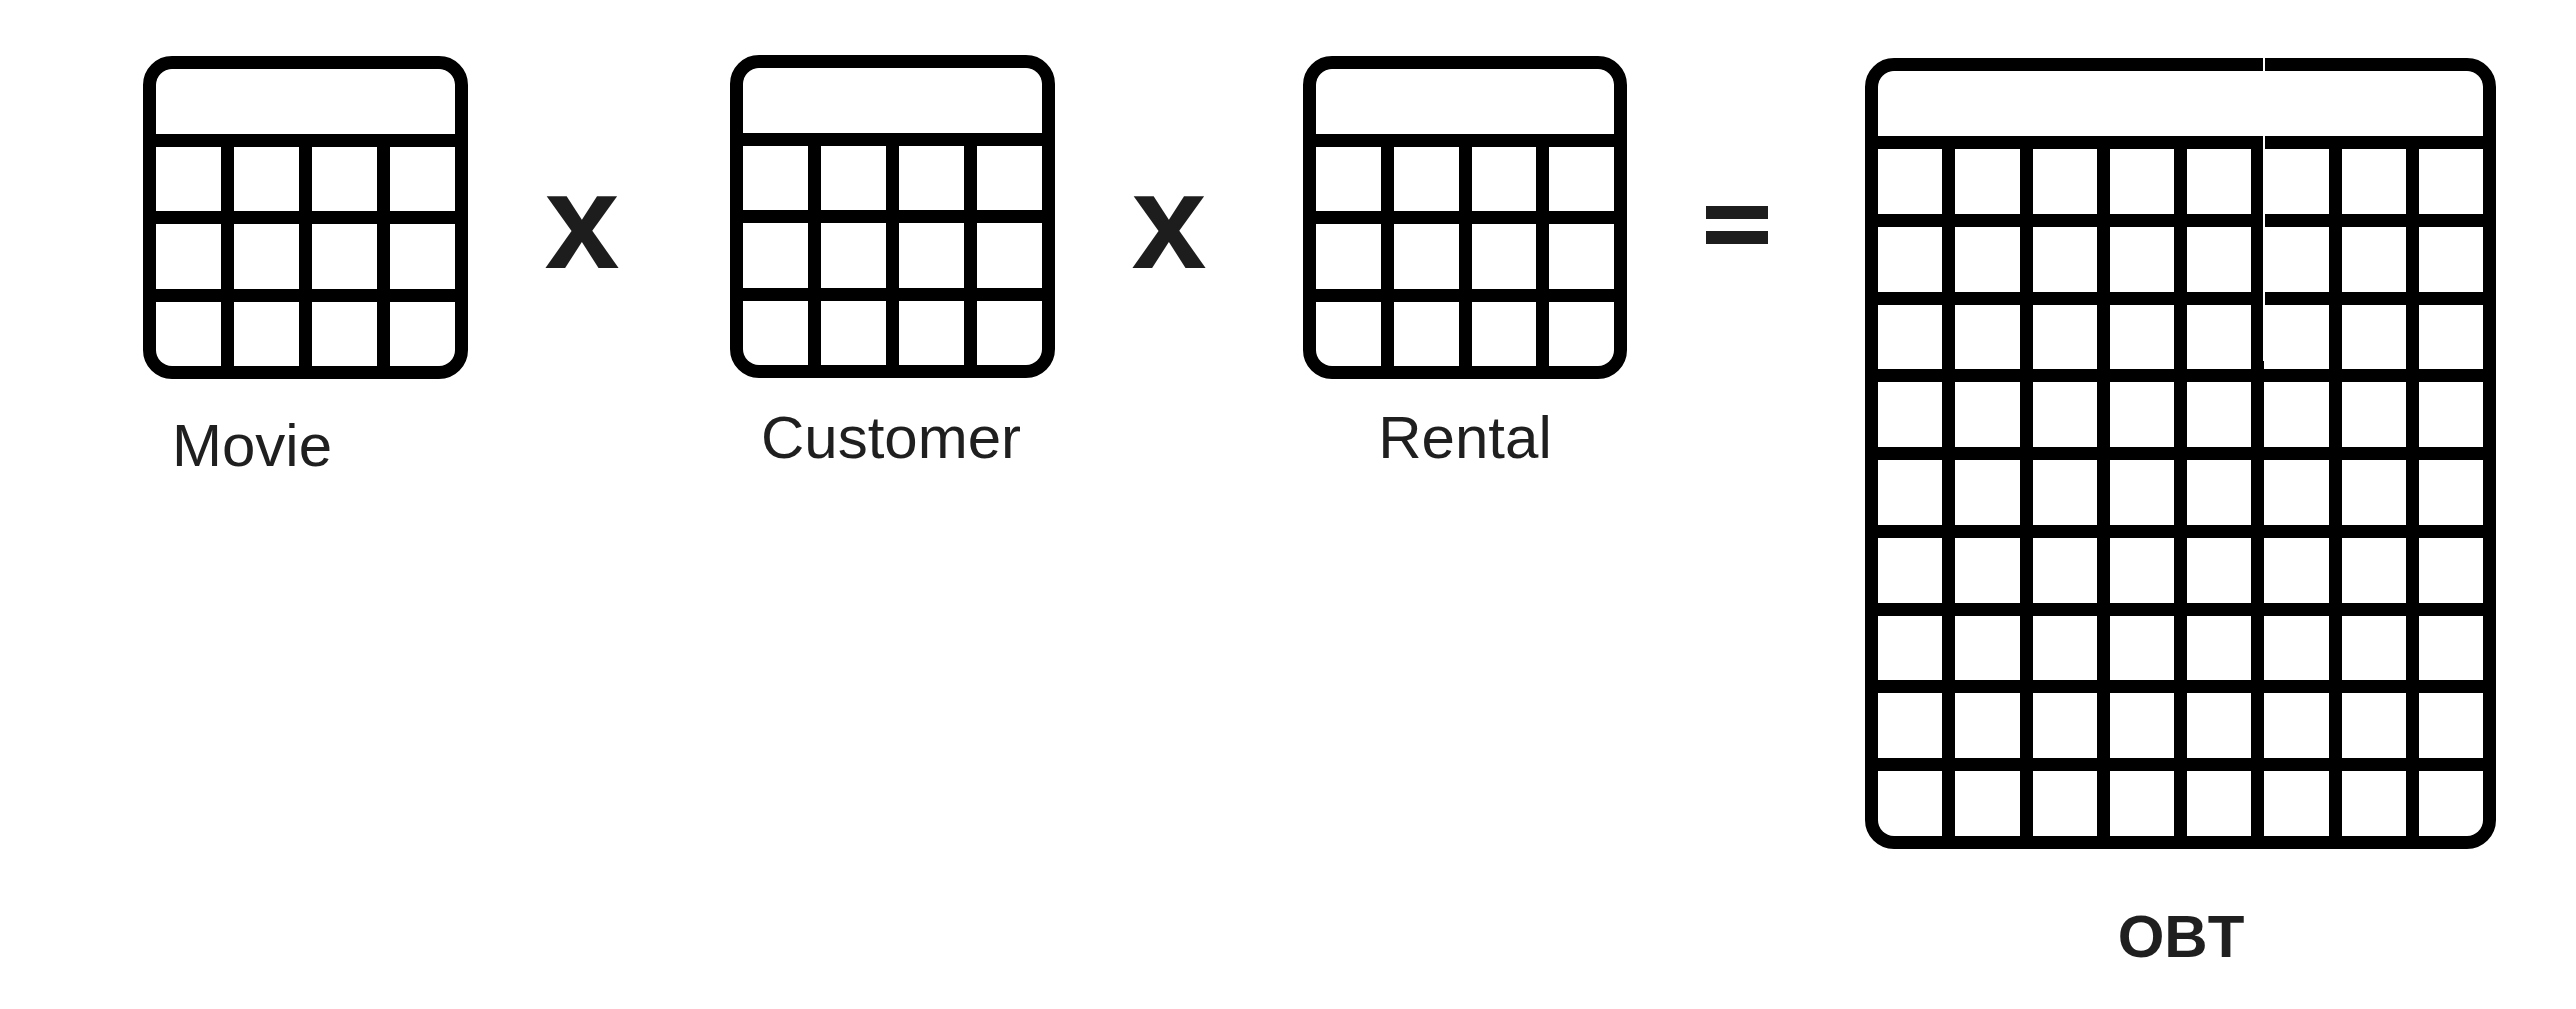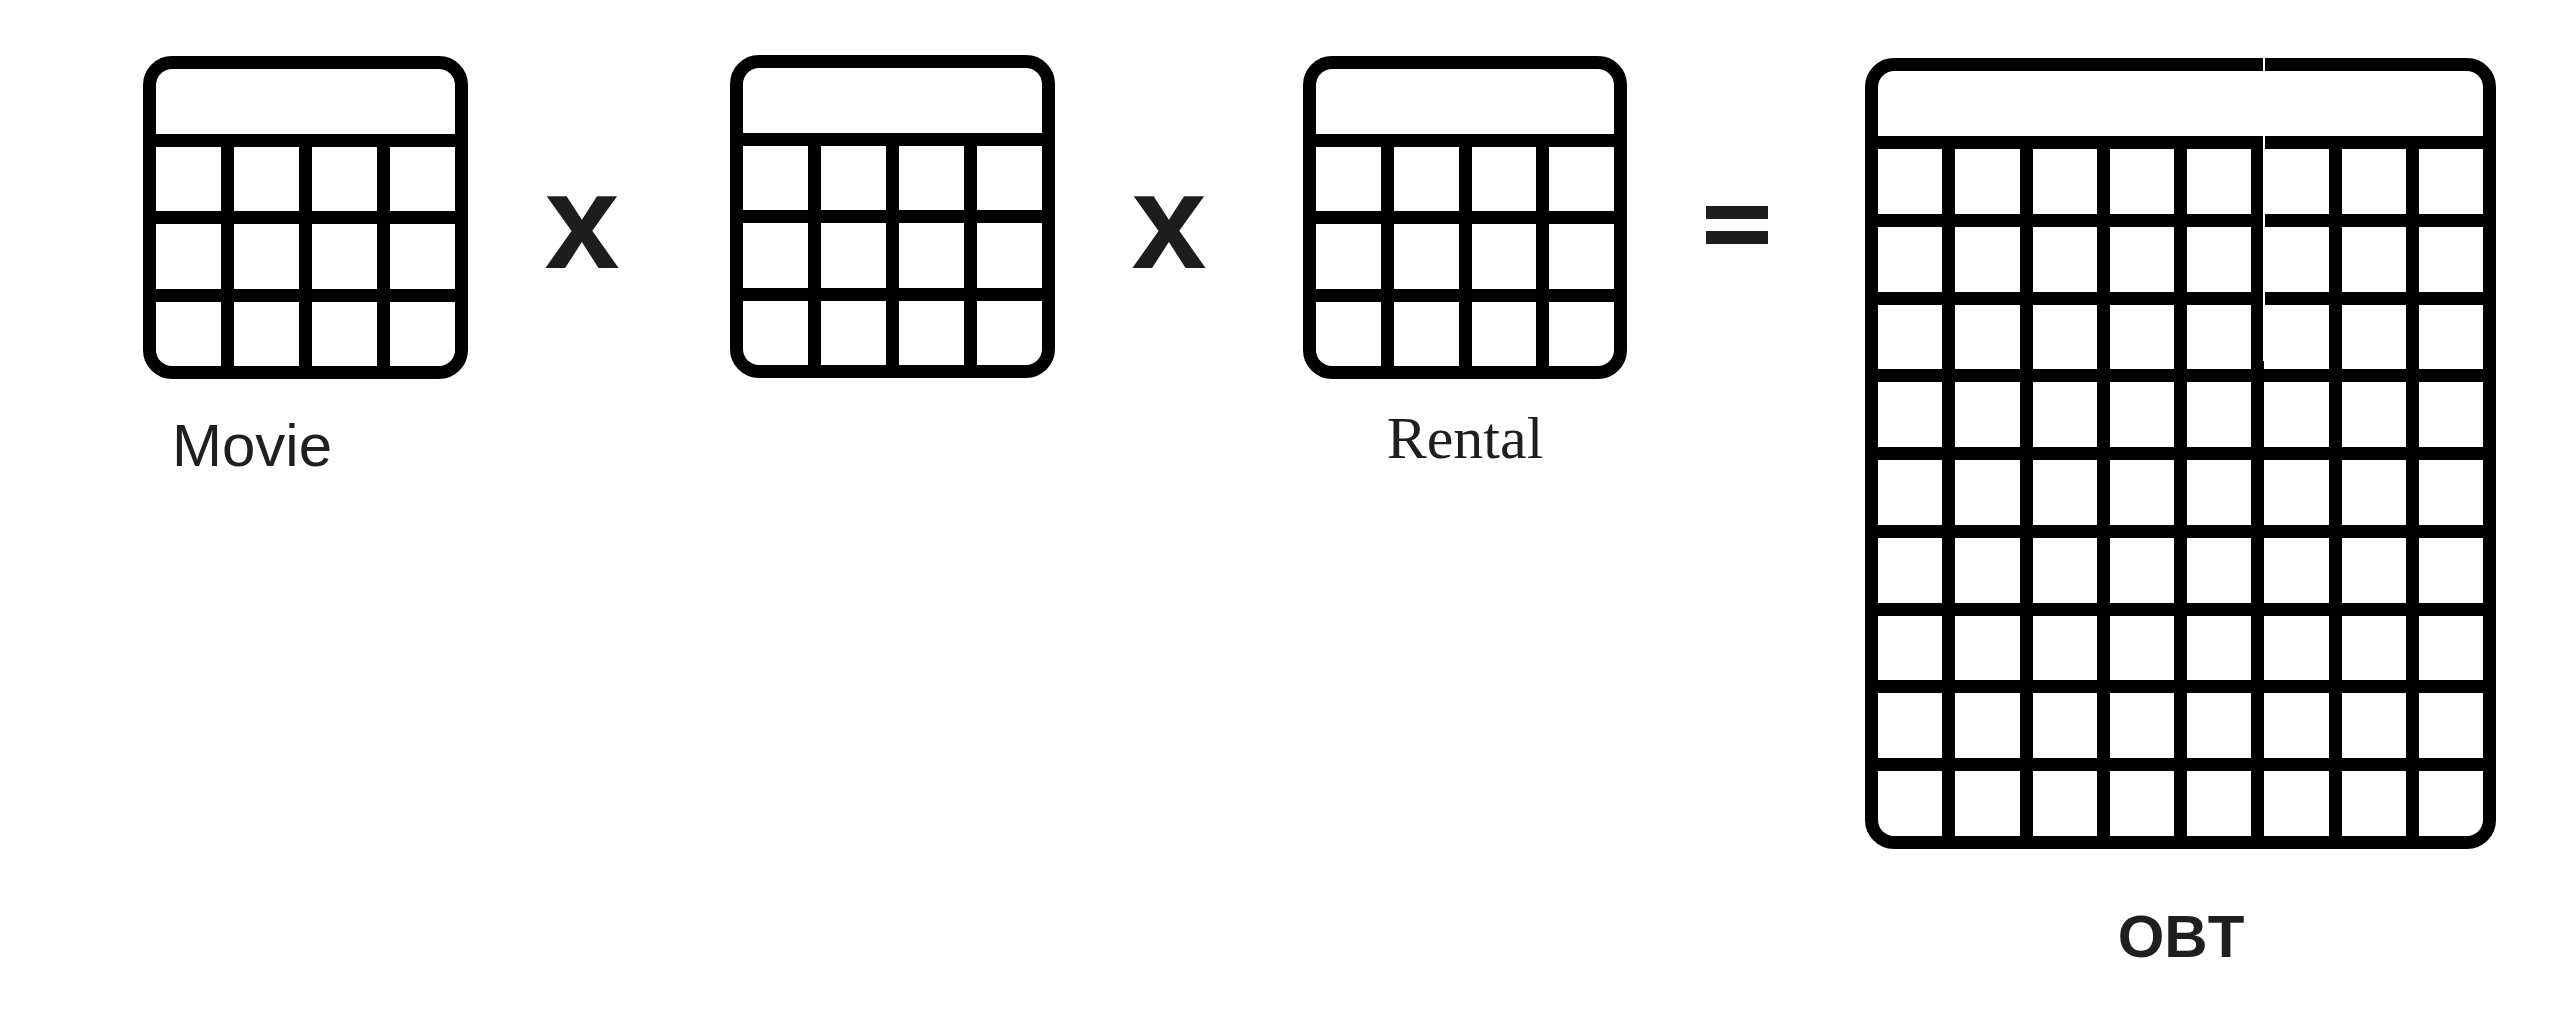--- a/index.html
+++ b/index.html
@@ -53,21 +53,21 @@
   .tlabel {
     position: absolute;
     transform: translateX(-50%);
     font-size: 60px;
     line-height: 1;
     color: var(--text);
     white-space: nowrap;
   }
   .label-movie    { left: 252px;  top: 408px; margin-top: 8px; }
   .label-customer { left: 891px; top: 408px; }
-  .label-rental   { left: 1465px; top: 408px; font-family: Liberation Serif, serif; }
+  .label-rental   { left: 1465px; top: 408px; }
   .label-obt      { left: 2181px; top: 907px; font-weight: bold; }
 
   .op {
     position: absolute;
     transform: translateX(-50%);
     font-size: 135px;
     font-weight: 700;
     line-height: 1;
     color: var(--op);
     white-space: nowrap;
@@ -132,20 +132,21 @@
         <div class="cell"></div>
         <div class="cell"></div>
         <div class="cell"></div>
         <div class="cell"></div>
         <div class="cell"></div>
         <div class="cell"></div>
         <div class="cell"></div>
         <div class="cell"></div>
       </div>
   </div>
+  <div class="tlabel label-customer">Customer</div>
 
   <span class="op op-2">x</span>
 
   <div class="table-icon icon-rental">
     <div class="thead"></div>
     <div class="tgrid" style="grid-template-columns: repeat(4, 1fr); grid-template-rows: repeat(3, 1fr);">
         <div class="cell"></div>
         <div class="cell"></div>
         <div class="cell"></div>
         <div class="cell"></div>

